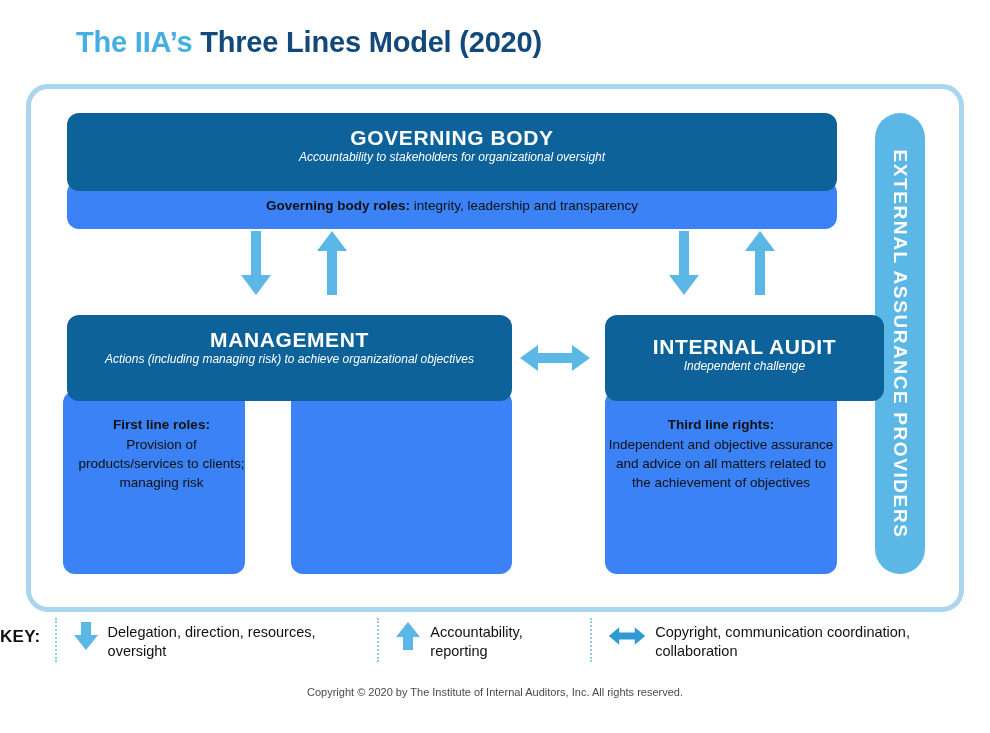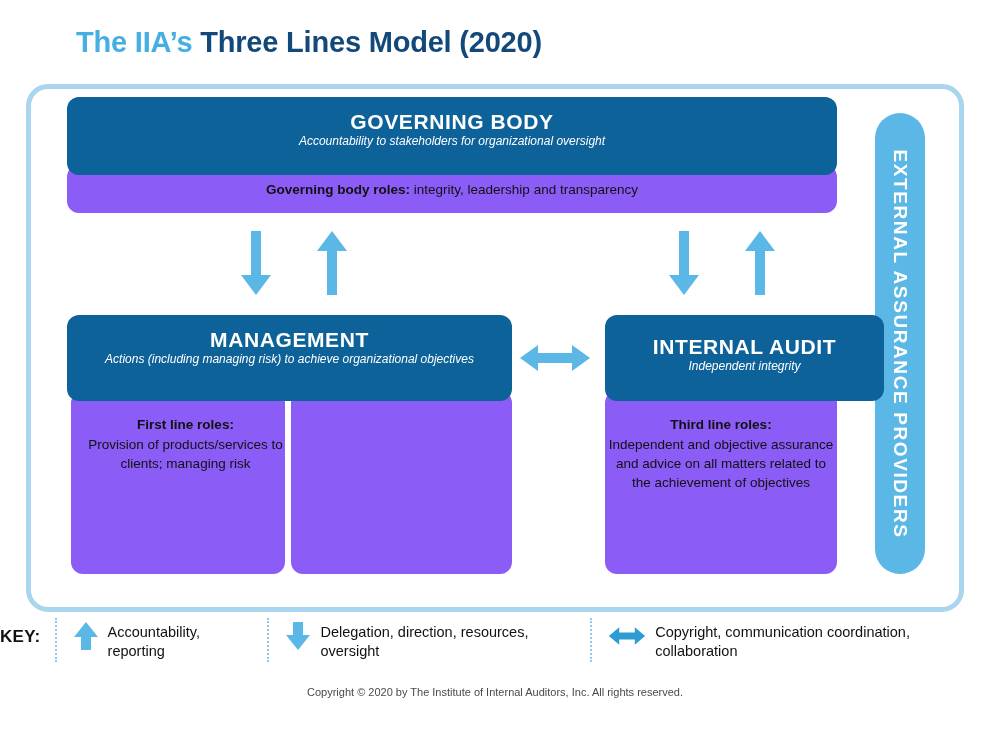--- a/index.html
+++ b/index.html
@@ -38,21 +38,21 @@
     box-sizing: border-box;
     border: 5px solid #A9D5EF;
     border-radius: 22px;
     background: #ffffff;
   }
 
   
   #governing-stack {
     position: absolute;
     left: 36px;
-    top: 8px;
+    top: 24px;
     width: 770px;
   }
   .dark-box {
     background: #0D6299;
     border-radius: 12px;
     color: #ffffff;
     text-align: center;
     box-sizing: border-box;
     position: relative;
     z-index: 2;
@@ -67,21 +67,21 @@
     letter-spacing: 0.6px;
     line-height: 1.15;
   }
   .box-sub {
     font-size: 12px;
     font-style: italic;
     line-height: 1.25;
     margin-top: 0;
   }
   .light-panel {
-    background: #8b5cf6;
+    background: #3b82f6;
     border-radius: 12px;
     color: #111111;
     box-sizing: border-box;
   }
   #governing-roles-bar {
     height: 48px;
     margin-top: -10px;
     padding-top: 17px;
     text-align: center;
     font-size: 13.5px;
@@ -124,21 +124,21 @@
   
   .line-panel {
     position: absolute;
     top: 302px;
     padding-top: 24px;
     text-align: center;
     font-size: 13.5px;
     line-height: 1.42;
     color: #111111;
   }
-  #first-line-panel  { left: 40px;  width: 214px; height: 183px; padding-left: 15px; }
+  #first-line-panel  { left: 32px;  width: 182px; height: 183px; padding-left: 15px; }
   #second-line-panel { left: 260px; width: 221px; height: 183px; }
   #third-line-panel  { left: 574px; width: 232px; height: 183px; }
   .line-panel .role-strong { display: block; margin-bottom: 1px; }
 
   
   #external-assurance-bar {
     position: absolute;
     left: 844px;
     top: 24px;
     width: 50px;
@@ -254,58 +254,58 @@
     <div class="box-title">MANAGEMENT</div>
     <div class="box-sub" style="max-width:370px;margin-left:auto;margin-right:auto;">Actions (including managing risk) to achieve organizational objectives</div>
   </div>
 
   <svg class="h-arrow" style="left:489px; top:252px;" viewBox="0 0 70 34">
     <path d="M0 17 L18 4 V12 H52 V4 L70 17 L52 30 V22 H18 V30 Z" fill="#5BB7E5"></path>
   </svg>
 
   <div id="internal-audit-box" class="dark-box">
     <div class="box-title">INTERNAL AUDIT</div>
-    <div class="box-sub">Independent integrity</div>
+    <div class="box-sub">Independent challenge</div>
   </div>
 
   <div id="first-line-panel" class="light-panel line-panel">
     <span class="role-strong">First line roles:</span>
     <span>Provision of products/services to clients; managing risk</span>
   </div>
   <div id="second-line-panel" class="light-panel line-panel">
   </div>
   <div id="third-line-panel" class="light-panel line-panel">
-    <span class="role-strong">Third line roles:</span>
+    <span class="role-strong">Third line rights:</span>
     <span>Independent and objective assurance and advice on all matters related to the achievement of objectives</span>
   </div>
 
   <div id="external-assurance-bar">
     <span id="external-assurance-label">EXTERNAL ASSURANCE PROVIDERS</span>
   </div>
 
 </div>
 
 <div id="key-row">
   <div id="key-label">KEY:</div>
+
+  <div class="key-item">
+    <svg class="key-icon" viewBox="0 0 26 30">
+      <path d="M8 1 H18 V14 H25 L13 29 L1 14 H8 Z" fill="#5BB7E5"></path>
+    </svg>
+    <div class="key-text">Delegation, direction, resources, oversight</div>
+  </div>
 
   <div class="key-item">
     <svg class="key-icon" viewBox="0 0 26 30">
       <path d="M13 1 L25 16 H18 V29 H8 V16 H1 Z" fill="#5BB7E5"></path>
     </svg>
     <div class="key-text">Accountability, reporting</div>
   </div>
 
   <div class="key-item">
-    <svg class="key-icon" viewBox="0 0 26 30">
-      <path d="M8 1 H18 V14 H25 L13 29 L1 14 H8 Z" fill="#5BB7E5"></path>
-    </svg>
-    <div class="key-text">Delegation, direction, resources, oversight</div>
-  </div>
-
-  <div class="key-item">
     <svg class="key-icon wide" viewBox="0 0 44 26">
       <path d="M1 13 L13 3 V9 H31 V3 L43 13 L31 23 V17 H13 V23 Z" fill="#2E9BD4"></path>
     </svg>
     <div class="key-text">Copyright, communication coordination, collaboration</div>
   </div>
 </div>
 
 <div id="copyright">Copyright © 2020 by The Institute of Internal Auditors, Inc. All rights reserved.</div>
 
 </body></html>

